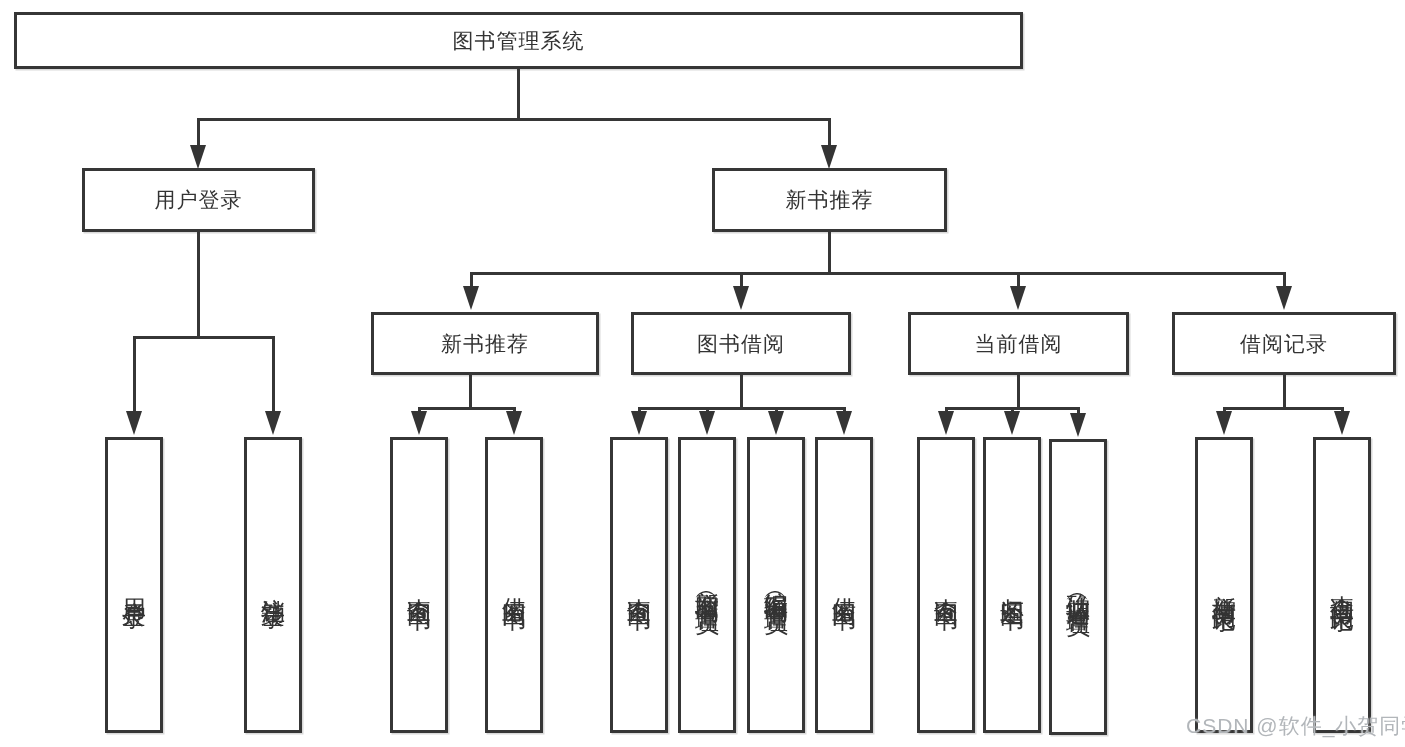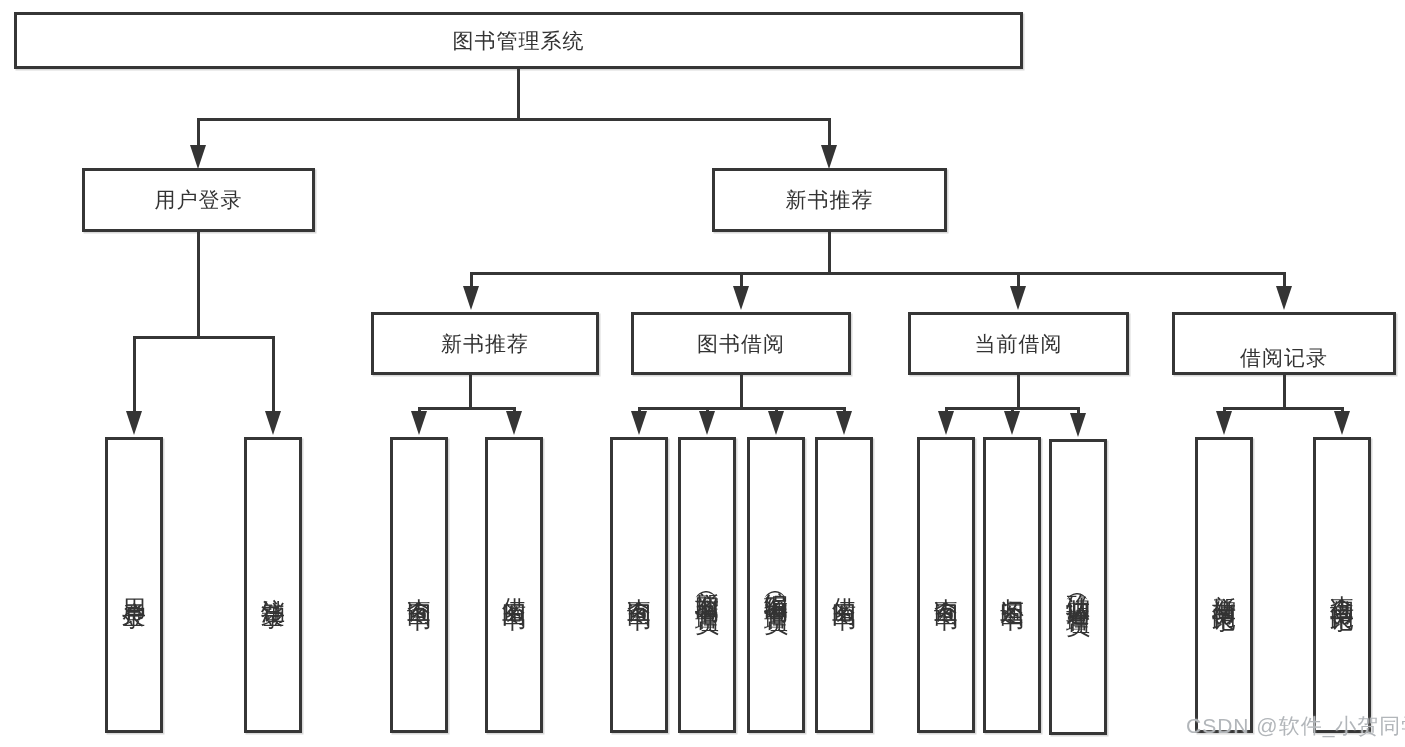--- a/index.html
+++ b/index.html
@@ -64,21 +64,21 @@
 
   <div class="box" style="left:371px;top:312px;width:228px;height:63px;">
     <span class="lbl">新书推荐</span>
   </div>
   <div class="box" style="left:631px;top:312px;width:220px;height:63px;">
     <span class="lbl">图书借阅</span>
   </div>
   <div class="box" style="left:908px;top:312px;width:221px;height:63px;">
     <span class="lbl">当前借阅</span>
   </div>
-  <div class="box" style="left:1172px;top:312px;width:224px;height:63px;align-items:flex-end;">
+  <div class="box" style="left:1172px;top:312px;width:224px;height:63px;">
     <span class="lbl">借阅记录</span>
   </div>
 
   <div class="vline" style="left:469px;top:375px;height:32px;"></div>
   <div class="hline" style="left:418px;top:407px;width:98px;"></div>
   <div class="vline" style="left:418px;top:407px;height:8px;"></div>
   <div class="arr" style="left:411px;top:411px;"></div>
   <div class="vline" style="left:513px;top:407px;height:8px;"></div>
   <div class="arr" style="left:506px;top:411px;"></div>
 

